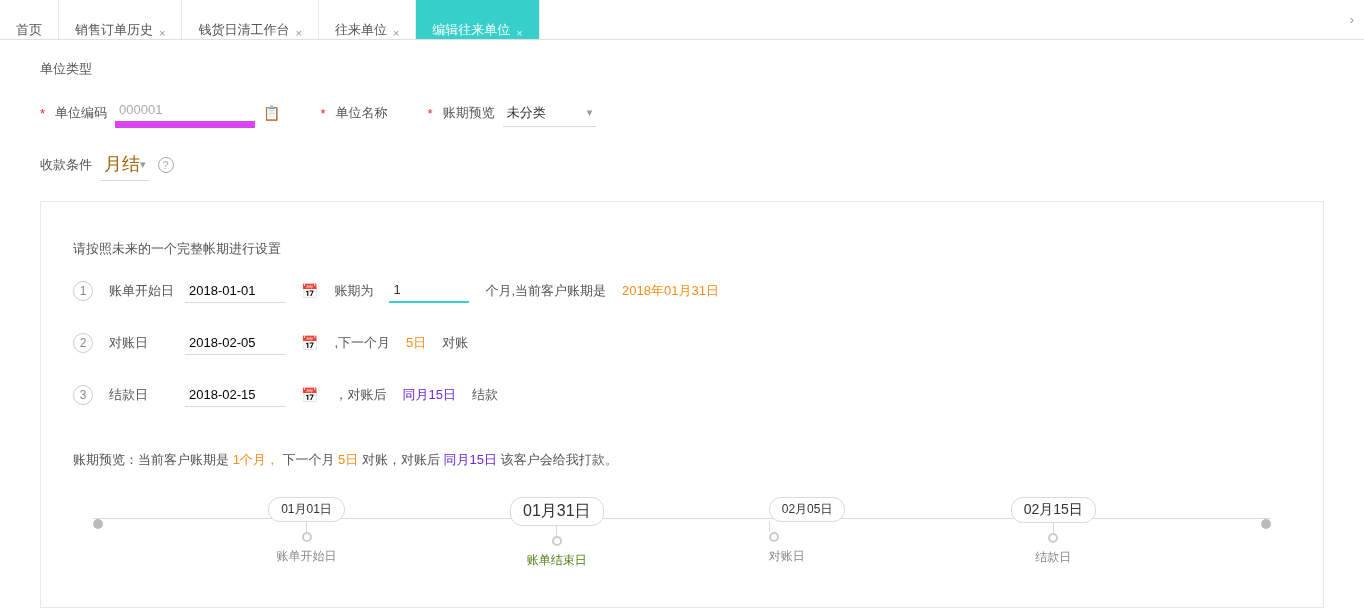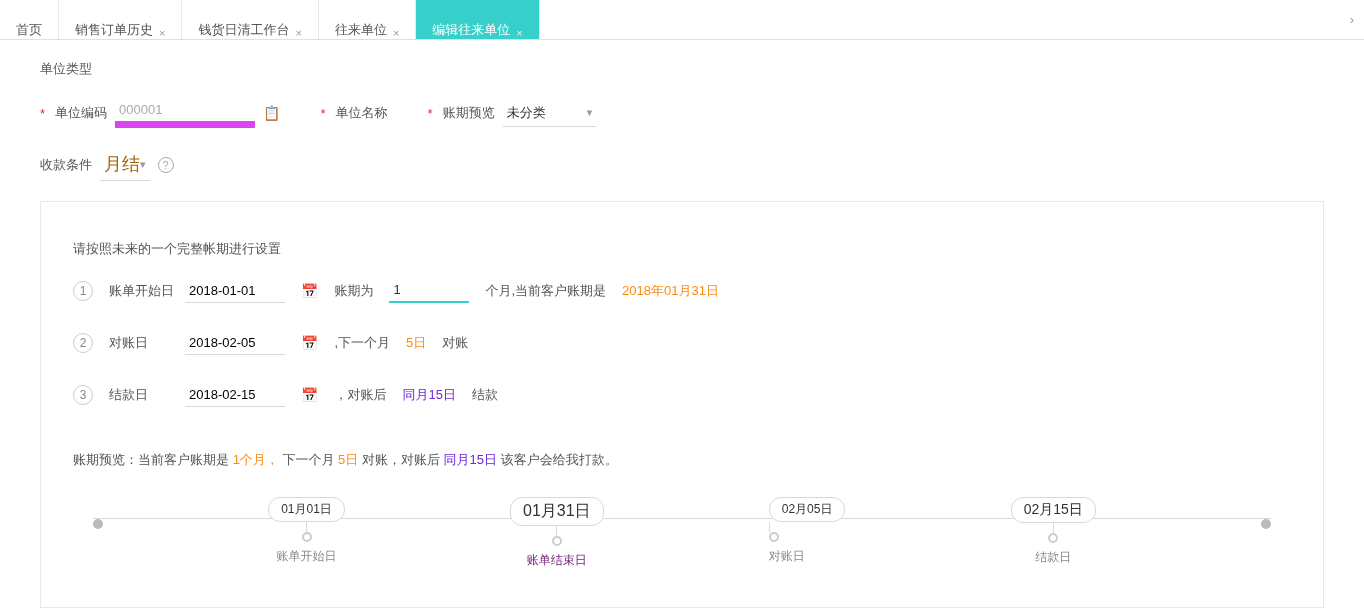--- a/index.html
+++ b/index.html
@@ -349,21 +349,21 @@
             <div style="border:1px solid #d9d9d9; border-radius:12px; padding:3px 12px; font-size:12px; background:#fff; white-space:nowrap;">01月01日</div>
             <div style="width:1px; height:10px; background:#d9d9d9;"></div>
             <div style="width:10px; height:10px; border-radius:50%; background:#fff; border:2px solid #ccc;"></div>
             <div style="font-size:12px; color:#888; margin-top:6px; white-space:nowrap;">账单开始日</div>
           </div>
 
           <div style="display:flex; flex-direction:column; align-items:center;">
             <div style="border:1px solid #d9d9d9; border-radius:12px; padding:3px 12px; font-size:16px; background:#fff; white-space:nowrap;">01月31日</div>
             <div style="width:1px; height:10px; background:#d9d9d9;"></div>
             <div style="width:10px; height:10px; border-radius:50%; background:#fff; border:2px solid #ccc;"></div>
-            <div style="font-size:12px; color:#701a75; margin-top:6px; white-space:nowrap;">账单结束日</div>
+            <div style="font-size:12px; color:#4d7c0f; margin-top:6px; white-space:nowrap;">账单结束日</div>
           </div>
 
           <div style="display:flex; flex-direction:column; ">
             <div style="border:1px solid #d9d9d9; border-radius:12px; padding:3px 12px; font-size:12px; background:#fff; white-space:nowrap;">02月05日</div>
             <div style="width:1px; height:10px; background:#d9d9d9;"></div>
             <div style="width:10px; height:10px; border-radius:50%; background:#fff; border:2px solid #ccc;"></div>
             <div style="font-size:12px; color:#888; margin-top:6px; white-space:nowrap;">对账日</div>
           </div>
 
           <div style="display:flex; flex-direction:column; align-items:center;">

